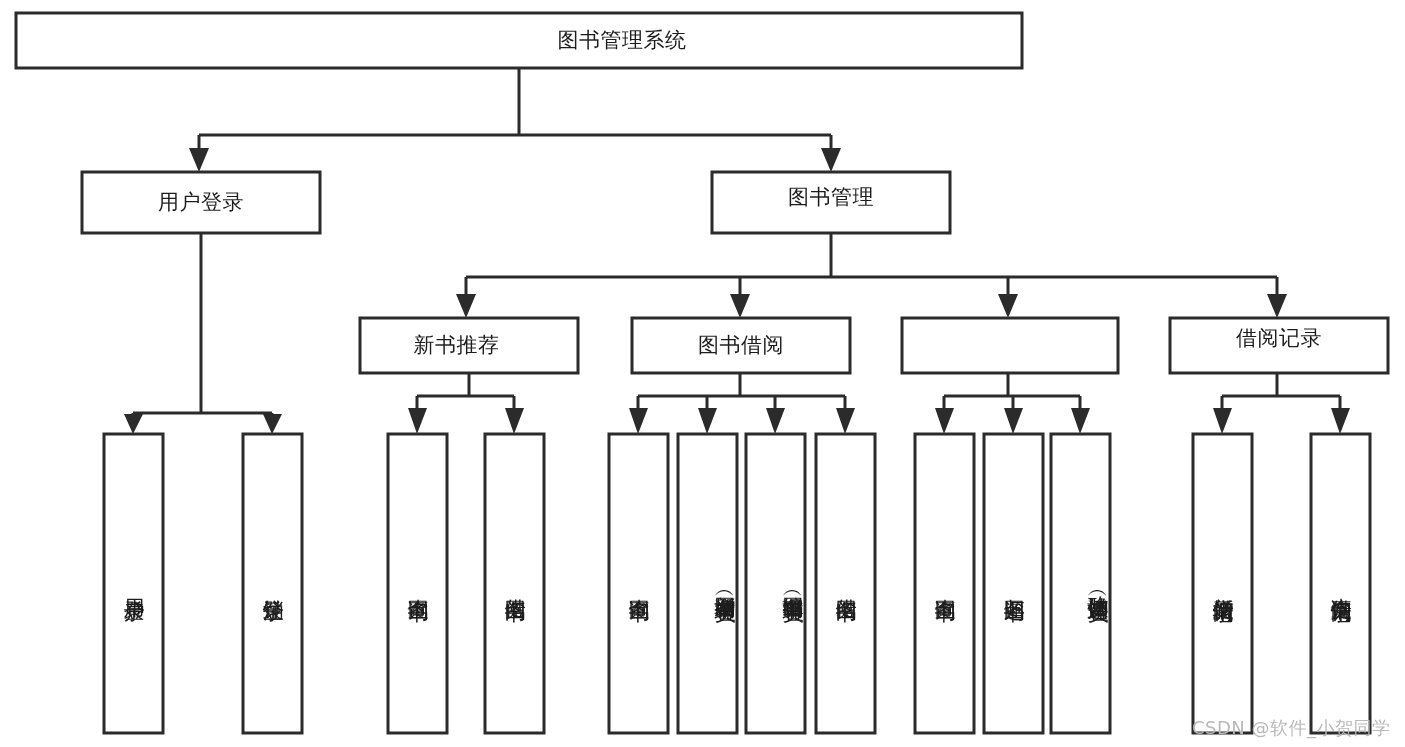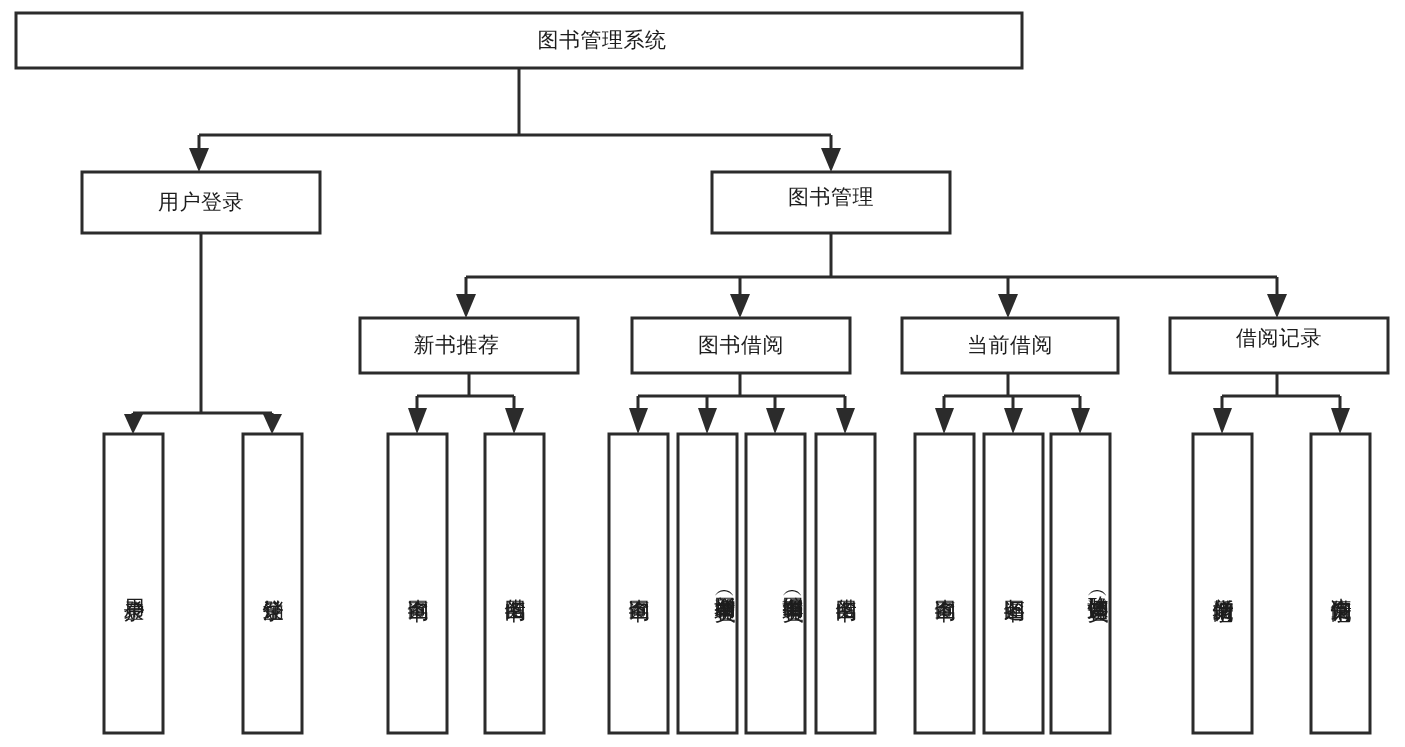--- a/index.html
+++ b/index.html
@@ -167,42 +167,42 @@
 
     <rect class="node-box" x="915" y="434" width="59" height="299"></rect>
     <rect class="node-box" x="984" y="434" width="59" height="299"></rect>
     <rect class="node-box" x="1051" y="434" width="59" height="299"></rect>
 
     <rect class="node-box" x="1193" y="434" width="59" height="299"></rect>
     <rect class="node-box" x="1311" y="434" width="59" height="299"></rect>
 
   </svg>
 
-  <div class="node-label-h" style="left:4px; top:13px; width:1196px; height:55px;">图书管理系统</div>
+  <div class="node-label-h" style="left:24px; top:13px; width:1196px; height:55px;">图书管理系统</div>
 
   <div class="node-label-h" style="left:82px; top:172px; width:238px; height:61px;">用户登录</div>
   <div class="node-label-h" style="left:712px; top:172px; width:238px; height:50px;">图书管理</div>
 
   <div class="node-label-h" style="left:360px; top:318px; width:193px; height:55px;">新书推荐</div>
   <div class="node-label-h" style="left:632px; top:318px; width:218px; height:55px;">图书借阅</div>
-  <div class="node-label-h" style="left:902px; top:318px; width:216px; height:55px;">当前借阅</div>
   <div class="node-label-h" style="left:1170px; top:318px; width:218px; height:40px;">借阅记录</div>
 
   <div class="node-label-v" style="left:104px; top:434px; width:59px; height:299px;">用户登录</div>
   <div class="node-label-v" style="left:243px; top:434px; width:59px; height:299px;">注销登录</div>
 
   <div class="node-label-v" style="left:388px; top:434px; width:59px; height:299px;">查询图书</div>
   <div class="node-label-v" style="left:485px; top:434px; width:59px; height:299px;">借阅图书</div>
 
   <div class="node-label-v" style="left:609px; top:434px; width:59px; height:299px;">查询图书</div>
   <div class="node-label-v" style="left:678px; top:434px; width:59px; height:299px; align-items:flex-start;">新增图书（管理员）</div>
   <div class="node-label-v" style="left:746px; top:434px; width:59px; height:299px; align-items:flex-start;">编辑图书（管理员）</div>
   <div class="node-label-v" style="left:816px; top:434px; width:59px; height:299px;">借阅图书</div>
 
   <div class="node-label-v" style="left:915px; top:434px; width:59px; height:299px;">查询图书</div>
   <div class="node-label-v" style="left:984px; top:434px; width:59px; height:299px;">归还图书</div>
   <div class="node-label-v" style="left:1051px; top:434px; width:59px; height:299px; align-items:flex-start;">确认归还（管理员）</div>
 
   <div class="node-label-v" style="left:1193px; top:434px; width:59px; height:299px;">新增借阅记录</div>
   <div class="node-label-v" style="left:1311px; top:434px; width:59px; height:299px;">查询借阅记录</div>
 
+  <div class="watermark" style="left:1192px; top:716px;">CSDN @软件_小贺同学</div>
 
 </div>
 
 </body></html>

